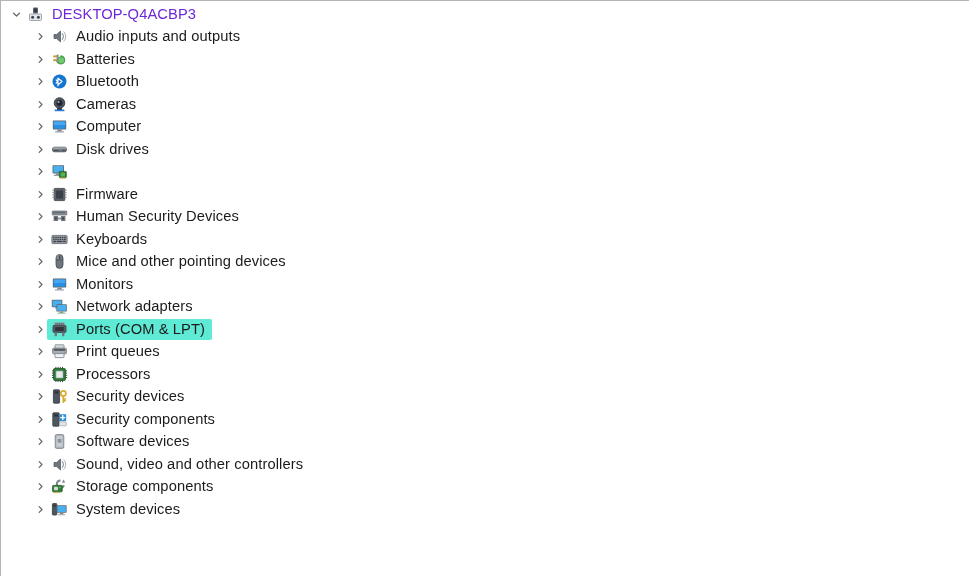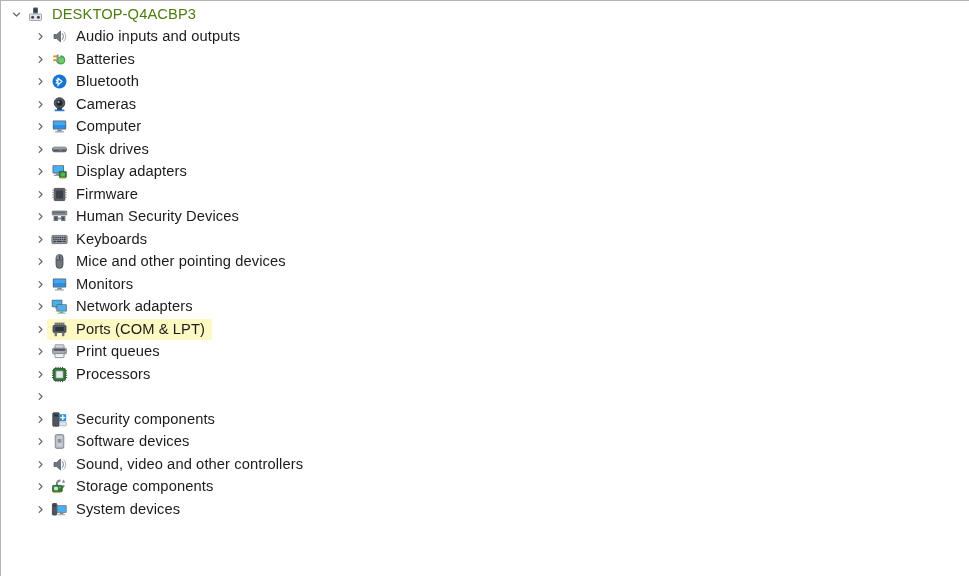--- a/index.html
+++ b/index.html
@@ -59,41 +59,41 @@
                       stroke-linecap: round; stroke-linejoin: round; }
 
   .row-inner {
     display: flex;
     align-items: center;
     height: 21px;
     border-radius: 2px;
     padding-right: 7px;
   }
   .tree-row.selected .row-inner {
-    background: #fef9c3;
+    background: #5eead4;
   }
 
   .node-icon {
     width: 17px;
     height: 17px;
     flex: 0 0 17px;
     margin-left: 4px;
     margin-right: 8px;
     position: relative;
     display: block;
   }
   .node-icon svg { display: block; width: 17px; height: 17px; }
 
   .node-label {
     font-size: 14.7px;
     color: #1b1b1b;
     line-height: 21px;
     letter-spacing: 0.1px;
   }
-  .tree-row.root .node-label { color: #4d7c0f; }
+  .tree-row.root .node-label { color: #6d28d9; }
 </style>
 </head>
 <body>
 
 <div id="device-manager-pane">
   <div class="tree" id="tree">
       <div class="tree-row root">
         <span class="chevron-slot">
           <svg width="11" height="11" viewBox="0 0 11 11">
             <path class="cv" d="M2.6 4.2 L5.5 7 L8.4 4.2"></path>
@@ -231,21 +231,20 @@
             <svg viewBox="0 0 17 17" xmlns="http://www.w3.org/2000/svg">
               <rect x="1.5" y="2.2" width="11.5" height="8.2" rx="0.8" fill="#5e656e"></rect>
               <rect x="2.3" y="3" width="9.9" height="6.6" rx="0.4" fill="#49b0f0"></rect>
               <rect x="4.8" y="10.5" width="4" height="1.4" fill="#7d848d"></rect>
               <rect x="2.6" y="11.8" width="8.4" height="1.2" rx="0.4" fill="#9aa1a9"></rect>
               <rect x="8.3" y="8.4" width="7" height="6.2" rx="0.6" fill="#2f7d32" stroke="#1f5a22" stroke-width="0.7"></rect>
               <rect x="9.6" y="9.6" width="4.4" height="3.8" rx="0.4" fill="#54b356"></rect>
               <rect x="9" y="14.6" width="5.6" height="0.9" fill="#c9a227"></rect>
             </svg>
           </span>
-          <span class="node-label">Display adapters</span>
         </span>
       </div>
       <div class="tree-row child">
         <span class="chevron-slot">
           <svg width="11" height="11" viewBox="0 0 11 11">
             <path class="cv" d="M4.2 2.6 L7 5.5 L4.2 8.4"></path>
           </svg>
         </span>
         <span class="row-inner">
           <span class="node-icon">
@@ -463,20 +462,31 @@
           </span>
           <span class="node-label">Processors</span>
         </span>
       </div>
       <div class="tree-row child">
         <span class="chevron-slot">
           <svg width="11" height="11" viewBox="0 0 11 11">
             <path class="cv" d="M4.2 2.6 L7 5.5 L4.2 8.4"></path>
           </svg>
         </span>
+        <span class="row-inner">
+          <span class="node-icon">
+            <svg viewBox="0 0 17 17" xmlns="http://www.w3.org/2000/svg">
+              <rect x="2.4" y="1.8" width="6.2" height="13.4" rx="0.8" fill="#50565e" stroke="#33383f" stroke-width="0.8"></rect>
+              <rect x="3.6" y="3.2" width="3.8" height="2.4" rx="0.4" fill="#2e3339"></rect>
+              <circle cx="12.3" cy="5.4" r="2.6" fill="none" stroke="#d6ab2e" stroke-width="1.7"></circle>
+              <path d="M12.3 7.9 v6.2 M12.3 11 h2.1 M12.3 12.8 h1.8" stroke="#d6ab2e" stroke-width="1.7" stroke-linecap="round"></path>
+            </svg>
+          </span>
+          <span class="node-label">Security devices</span>
+        </span>
       </div>
       <div class="tree-row child">
         <span class="chevron-slot">
           <svg width="11" height="11" viewBox="0 0 11 11">
             <path class="cv" d="M4.2 2.6 L7 5.5 L4.2 8.4"></path>
           </svg>
         </span>
         <span class="row-inner">
           <span class="node-icon">
             <svg viewBox="0 0 17 17" xmlns="http://www.w3.org/2000/svg">

